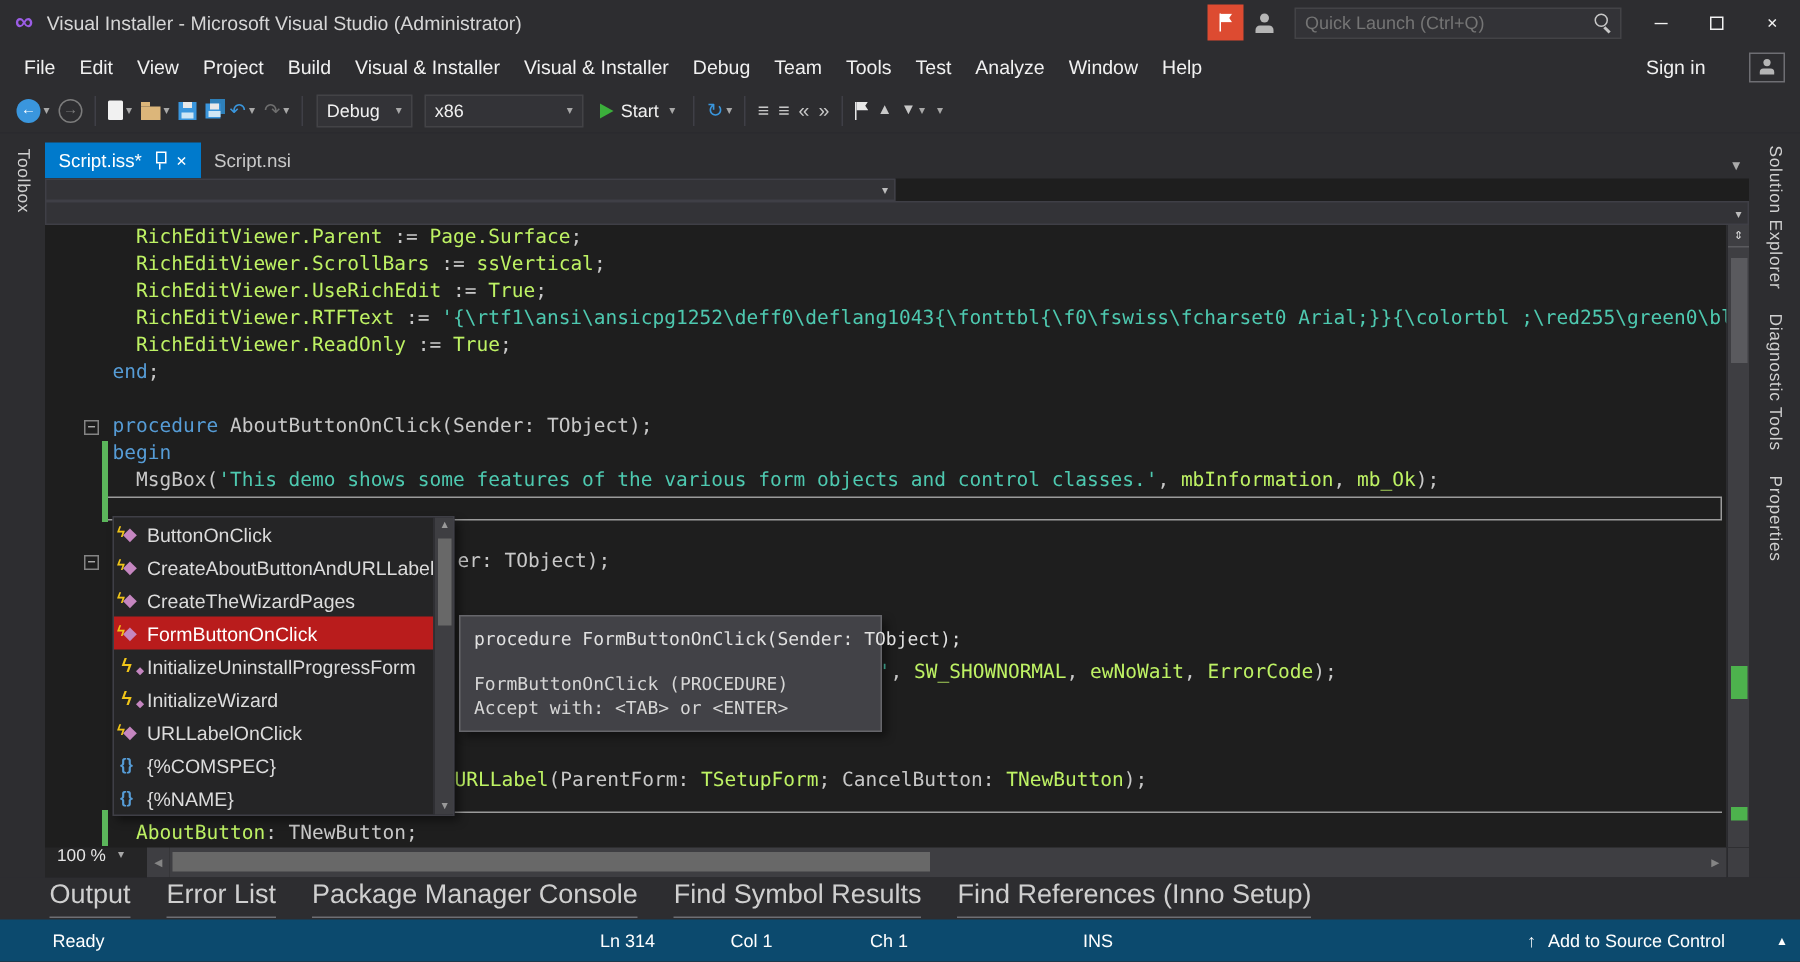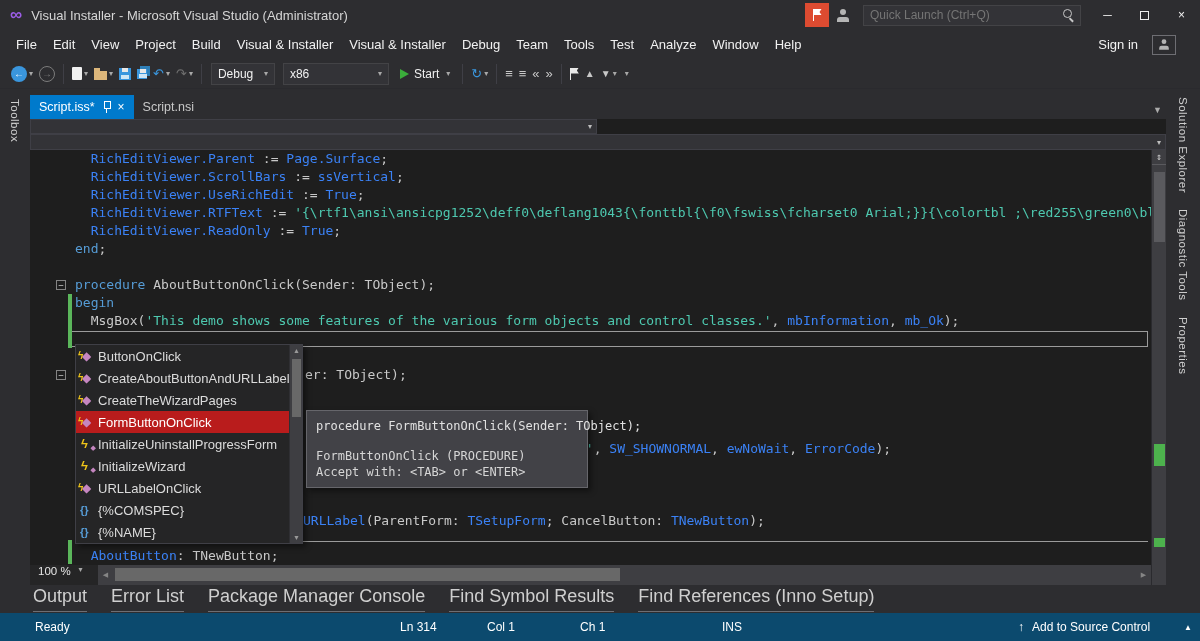--- a/index.html
+++ b/index.html
@@ -25,21 +25,21 @@
   .mag{width:12px;height:12px;position:relative}
   .mag::before{content:"";position:absolute;top:0;left:1px;width:7px;height:7px;border:1.5px solid #C8C8C8;border-radius:50%}
   .mag::after{content:"";position:absolute;bottom:1px;right:0;width:5px;height:1.5px;background:#C8C8C8;transform:rotate(45deg)}
   .win-btn{width:37px;height:28px;display:flex;align-items:center;justify-content:center;color:#F1F1F1;font-size:12px}
   .maxbox{width:9px;height:9px;border:1px solid #F1F1F1}
 
   
   .menubar{position:absolute;top:30px;left:0;right:0;height:29px;display:flex;align-items:center;padding-left:8px;font-size:13px;color:#F1F1F1}
   .menubar-items{display:flex;height:100%;}
   .menu-item{padding:0 8px;height:100%;display:flex;align-items:center;white-space:nowrap}
-  .menu-right{margin-left:auto;display:flex;align-items:center;gap:14px;padding-right:24px}
+  .menu-right{margin-left:auto;display:flex;align-items:center;gap:29px;padding-right:10px}
   .signin-badge{width:24px;height:20px;border:1px solid #6e6e73;display:flex;align-items:center;justify-content:center}
 
   
   .toolbar{position:absolute;top:59px;left:0;right:0;height:30px;display:flex;align-items:center;padding-left:8px;border-bottom:1px solid #2a2a2e}
   .tb{display:flex;align-items:center;height:22px;padding:0 3px;color:#C8C8C8}
   .chev{font-size:8px;color:#A8A8A8;margin-left:2px}
   .sep{width:1px;height:20px;background:#3F3F46;margin:0 5px}
   .circle{width:16px;height:16px;border-radius:50%;display:flex;align-items:center;justify-content:center;font-size:10px}
   .circle.back{background:#3A96DD;color:#fff}
   .circle.fwd{border:1px solid #7c7c7c;color:#7c7c7c}
@@ -80,21 +80,21 @@
 
   
   .editor-col{position:absolute;top:119px;left:30px;width:1136px;height:466px;background:#1E1E1E}
   .nav-row{background:#333337;border:1px solid #3F3F46;display:flex;align-items:center;justify-content:flex-end;padding-right:4px}
   .nav-row.r1{height:15px;width:567px}
   .nav-row.r2{height:16px;width:1136px}
   .nav-chev{font-size:8px;color:#BDBDBD}
   .editor-surface{position:relative;width:1136px;height:415px;overflow:hidden;font-family:"DejaVu Sans Mono",monospace;font-size:13px}
   .code-line{height:18px;line-height:18px;white-space:pre;padding-left:45px;padding-right:20px;overflow:hidden}
   .code-line.boxed{height:16px;margin:1px 0;padding:0;margin-left:40px;width:calc(100% - 58px);border:1px solid #9B9B9B}
-  .tok-w{color:#C8C8C8}.tok-k{color:#569CD6}.tok-id{color:#3b82f6}.tok-s{color:#4EC9B0}
+  .tok-w{color:#C8C8C8}.tok-k{color:#569CD6}.tok-id{color:#bef264}.tok-s{color:#4EC9B0}
   .code-fragment{position:absolute;height:18px;line-height:18px;white-space:pre}
   .frag0{left:275px;top:216px}.frag1{left:548px;top:290px}.frag2{left:273px;top:362px}.frag3{left:45px;top:397px}
   .hline{position:absolute;left:273px;top:391px;width:845px;height:1px;background:#9B9B9B}
   .fold-box{position:absolute;left:26px;width:10px;height:10px;border:1px solid #848484;color:#C8C8C8;font-size:9px;line-height:8px;text-align:center;background:#1E1E1E}
   .fold1{top:130px}.fold2{top:220px}
   .gbar{position:absolute;left:38px;width:4px;background:#5BB65B}
   .gbar1{top:144px;height:54px}.gbar2{top:390px;height:24px}
 
   
   .vscroll{position:absolute;right:0;top:0;bottom:0;width:15px;background:#3E3E42;border-left:1px solid #2A2A2E}

